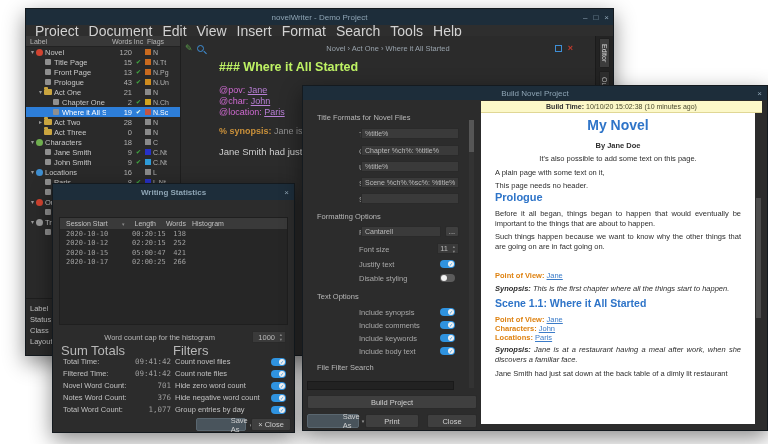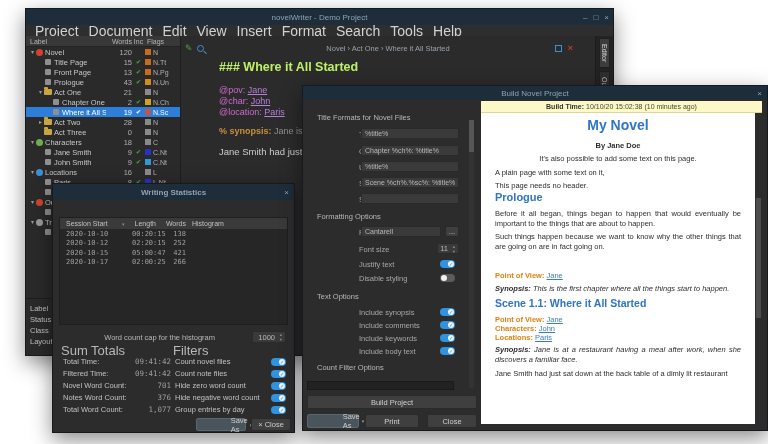--- a/index.html
+++ b/index.html
@@ -533,21 +533,21 @@
       </span>
     <span class="blabel" style="top:234px">Include keywords</span>
     <span class="toggle" style="position:absolute; left:137px; top:234px;" data-state="true">
         <span class="knob">✓</span>
       </span>
     <span class="blabel" style="top:247px">Include body text</span>
     <span class="toggle" style="position:absolute; left:137px; top:247px;" data-state="true">
         <span class="knob">✓</span>
       </span>
 
-    <span class="bsec" style="top:263px">Count Filter Options</span>
+    <span class="bsec" style="top:263px">File Filter Search</span>
     <span class="bscroll">
         <span class="thumb"></span>
       </span>
 
     <span class="progress" style="left:4px; top:281px; width:147px; height:9px;"></span>
     <span class="btn" style="left:4px; top:295px; width:170px; height:14px;">Build Project</span>
     <span class="btn hl" style="left:4px; top:314px; width:52px; height:14px;">
       <span>Save As</span>&nbsp;<span style="font-size:5px; color:#9a9a9a;">▾</span>
     </span>
     <span class="btn" style="left:62px; top:314px; width:54px; height:14px;">Print</span>

